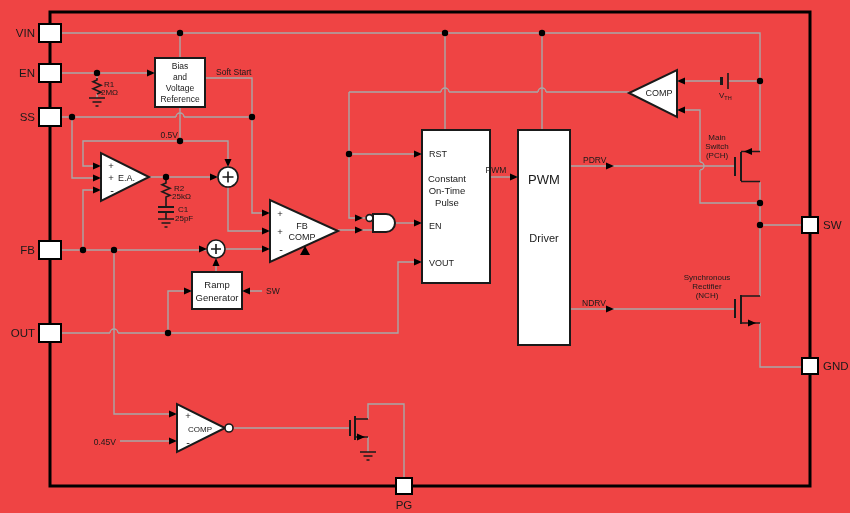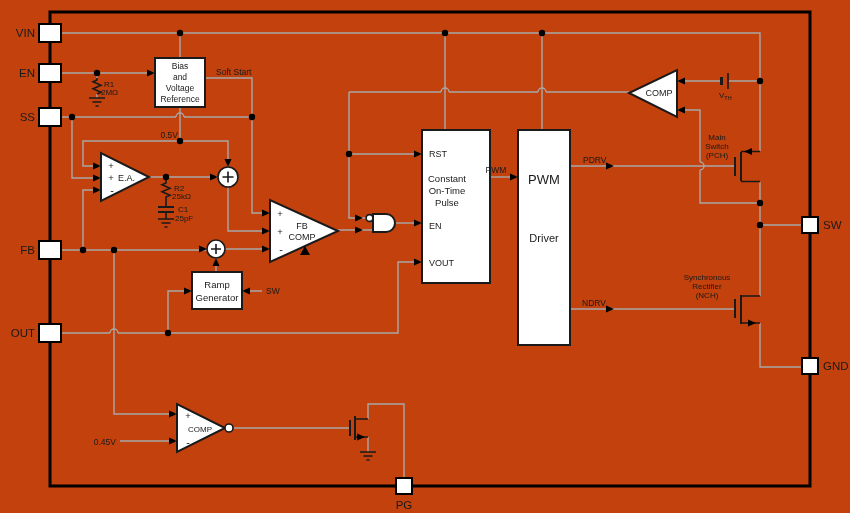--- a/index.html
+++ b/index.html
@@ -1,16 +1,16 @@
 <!DOCTYPE html>
 <html><head>
 <meta charset="utf-8">
 <style>
   html,body{margin:0;padding:0;background:#ffffff;}
-  .stage{width:850px;height:513px;position:relative;background:#c2410c;}
+  .stage{width:850px;height:513px;position:relative;background:#ef4444;}
   svg text{font-family:"Liberation Sans",sans-serif;fill:#1a1a1a;}
   .wire{stroke:#a8a8a8;stroke-width:1.4;fill:none;}
   .blk{fill:#ffffff;stroke:#1a1a1a;stroke-width:2;}
   .sym{fill:#ffffff;stroke:#1a1a1a;stroke-width:1.6;}
   .cmp{stroke:#1a1a1a;stroke-width:1.6;fill:none;}
   .cmp2{stroke:#1a1a1a;stroke-width:2;fill:none;}
   .dot{fill:#000;}
   .arr{fill:#000;stroke:none;}
   .border{fill:none;stroke:#000;stroke-width:3;}
   .pin{fill:#fff;stroke:#000;stroke-width:2;}

